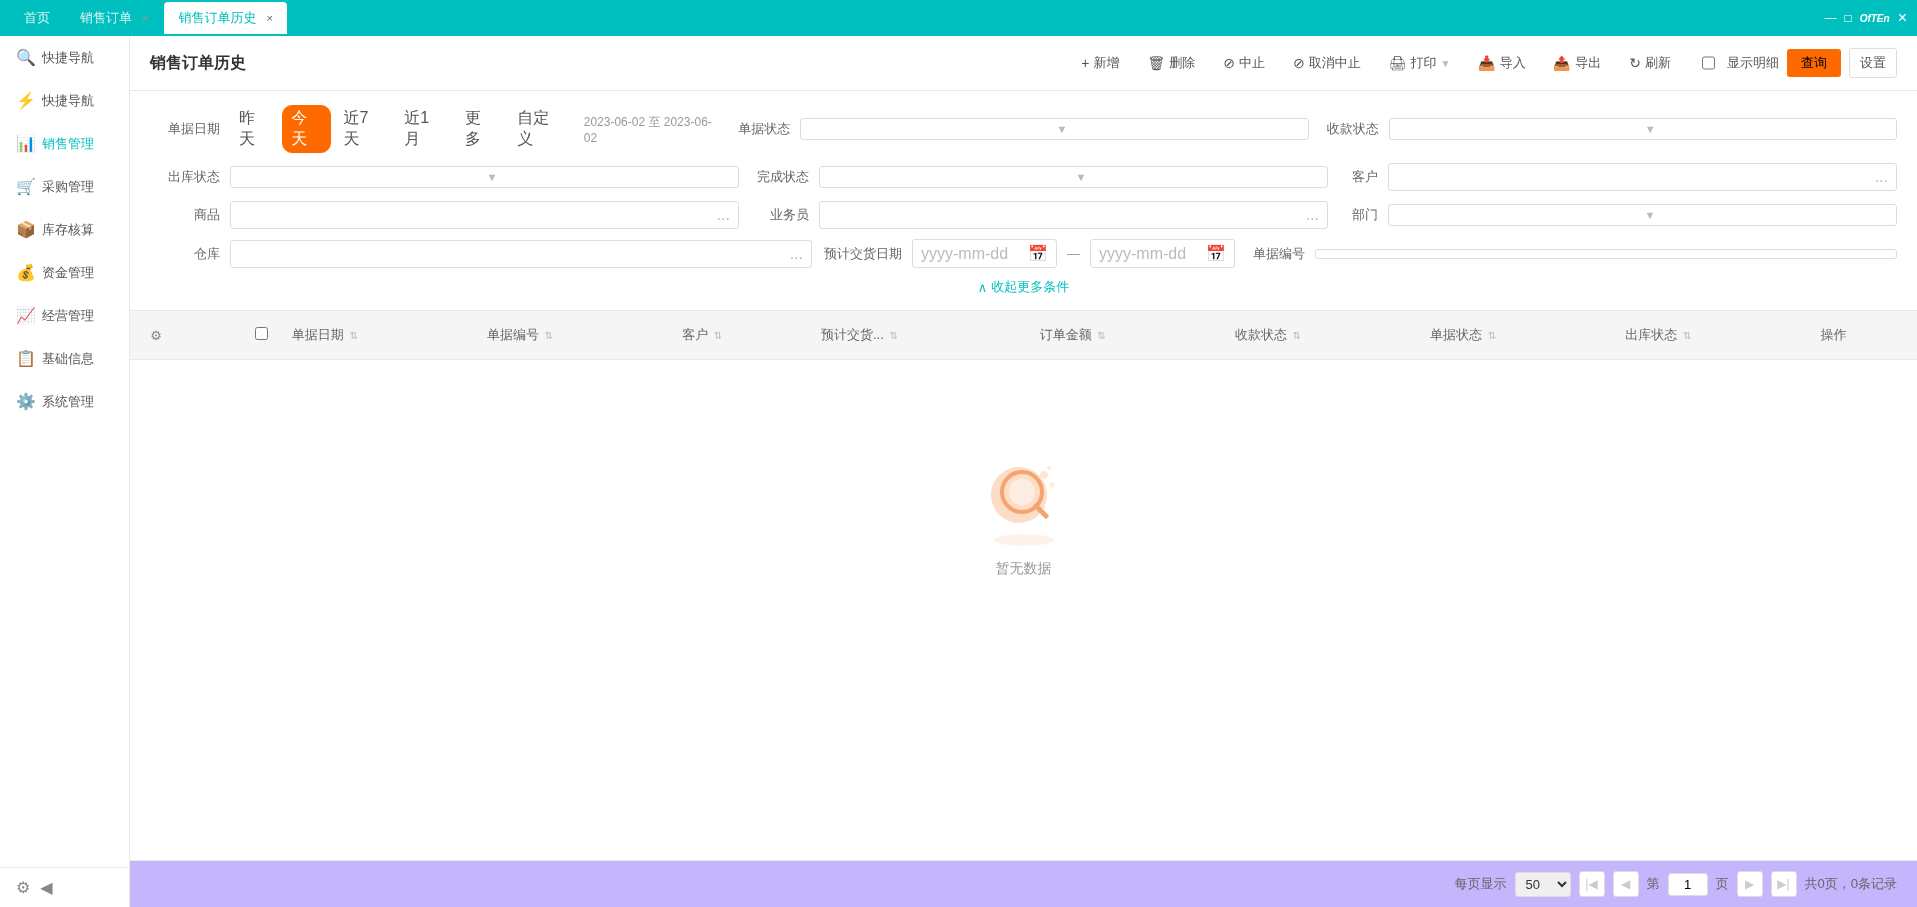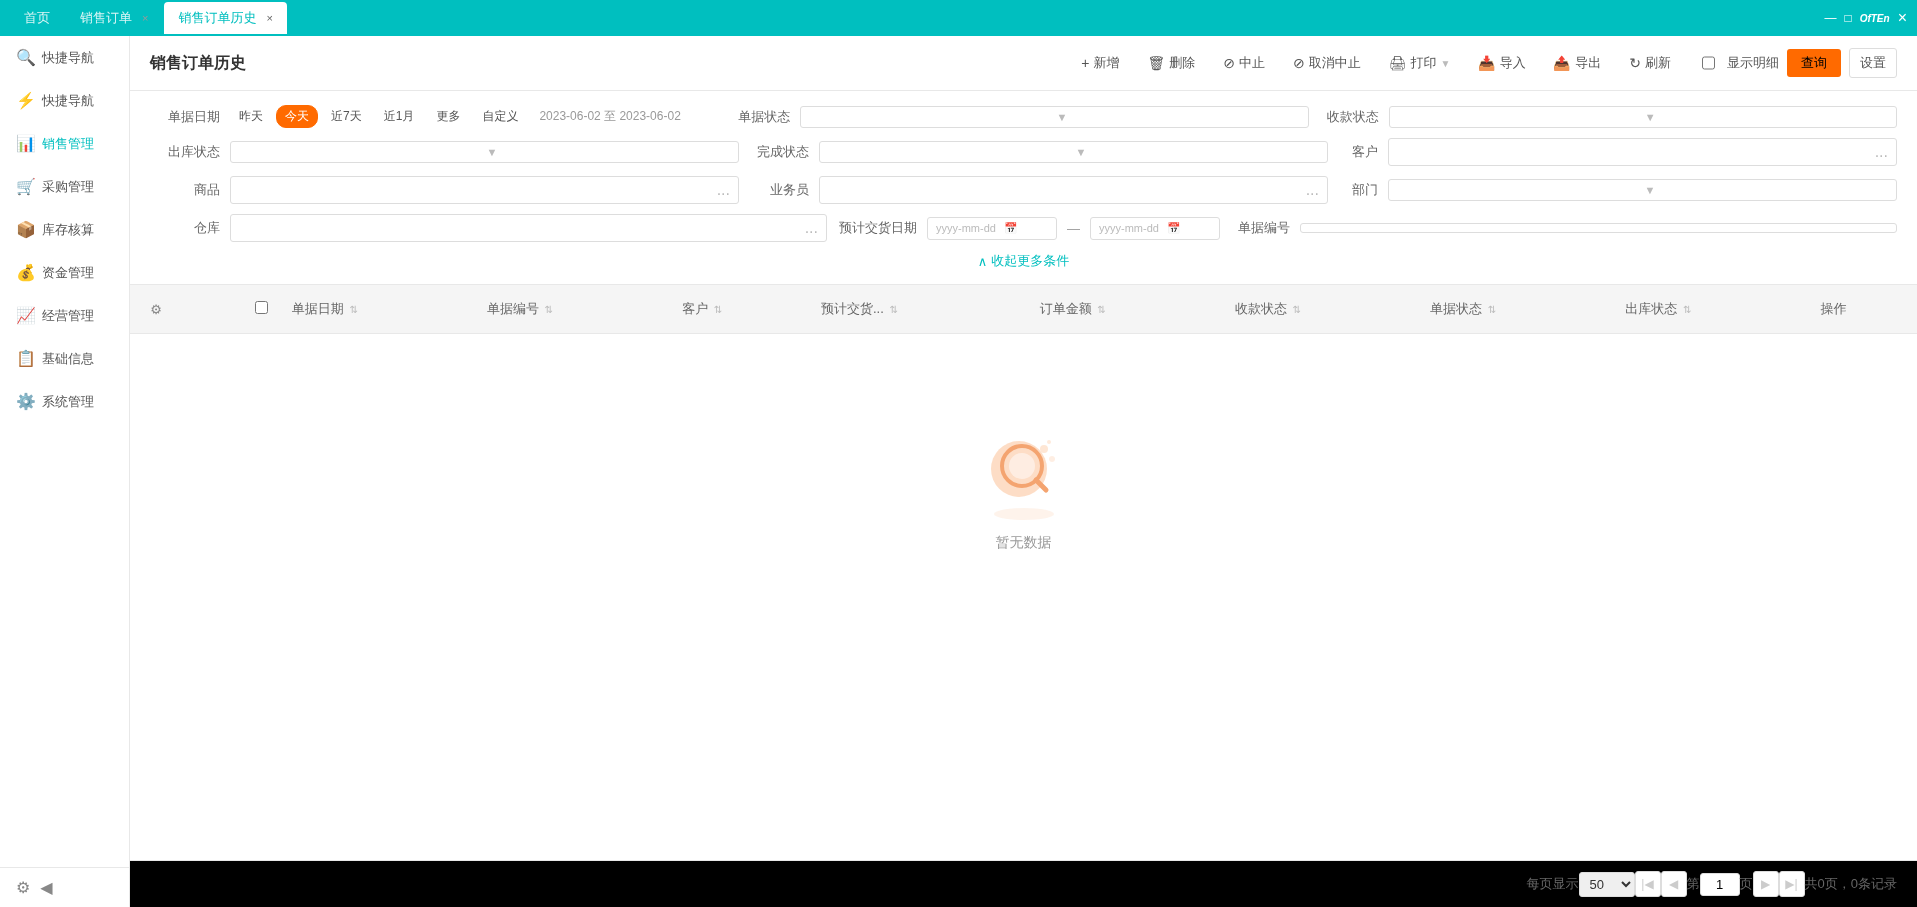--- a/index.html
+++ b/index.html
@@ -39,47 +39,47 @@
     .display-detail { display: flex; gap: 12px; font-size: 13px; color: #555; cursor: pointer; margin-left: 13px; }
     .display-detail input[type=checkbox] { cursor: pointer; }
 
     
     .filter-area { background: #fff; padding: 14px 20px; border-bottom: 1px solid #e8e8e8; flex-shrink: 0; }
     .filter-row { display: flex; align-items: center; gap: 10px; margin-bottom: 10px; }
     .filter-row:last-child { margin-bottom: 0; }
     .filter-label { color: #666; font-size: 13px; width: 70px; text-align: right; flex-shrink: 0; }
     .filter-control { display: flex; align-items: center; gap: 6px; flex: 1; }
     .date-btns { display: flex; align-items: center; gap: 4px; }
-    .date-btn { padding: 2px 8px; border-radius: 3px; cursor: pointer; color: #555; font-size: 12px; border: 1px solid transparent; }
+    .date-btn { padding: 2px 8px; border-radius: 3px; cursor: pointer; color: #555; font-size: 16px; border: 1px solid transparent; }
     .date-btn.active { background: #ff6a00; color: white; border-radius: 10px; border-color: #ff6a00; }
     .date-range { color: #999; font-size: 12px; margin-left: 6px; }
     .filter-select { display: flex; align-items: center; border: 1px solid #ddd; border-radius: 3px; padding: 4px 8px; min-width: 180px; cursor: pointer; background: #fff; gap: 4px; }
     .filter-select-wide { min-width: 220px; }
     .filter-select span { flex: 1; color: #bbb; font-size: 13px; }
     .filter-select .arrow { color: #bbb; font-size: 11px; }
     .filter-ellipsis { color: #bbb; font-size: 16px; cursor: pointer; }
-    .filter-date-input { border: 1px solid #ddd; border-radius: 3px; padding: 4px 8px; font-size: 11px; color: #bbb; display: flex; align-items: center; gap: 8px; cursor: pointer; min-width: 130px; }
+    .filter-date-input { border: 1px solid #ddd; border-radius: 3px; padding: 4px 8px; font-size: 16px; color: #bbb; display: flex; align-items: center; gap: 20px; cursor: pointer; min-width: 130px; }
     .filter-date-sep { color: #999; }
     .collapse-btn { display: flex; align-items: center; gap: 4px; color: #00bfbf; cursor: pointer; font-size: 13px; justify-content: center; margin-top: 4px; }
 
     
     .table-area { background: #fff; flex: 1; margin: 0; overflow: auto; }
     .data-table { width: 100%; border-collapse: collapse; }
     .data-table th { background: #f5f5f5; padding: 10px 12px; text-align: left; font-weight: 500; color: #666; font-size: 13px; border-bottom: 1px solid #e8e8e8; white-space: nowrap; }
     .data-table th .sort-icon { color: #bbb; font-size: 10px; margin-left: 2px; }
     .data-table td { padding: 10px 12px; border-bottom: 1px solid #f0f0f0; color: #333; font-size: 13px; }
     .table-settings { padding: 10px 12px; }
     .checkbox-col { width: 30px; }
 
     
     .empty-state { display: flex; flex-direction: column; align-items: center; justify-content: space-between; padding: 80px 20px; }
     .empty-text { color: #999; font-size: 14px; }
 
     
-    .pagination { background: #000000; border-top: 1px solid #e8e8e8; padding: 10px 20px; display: flex; align-items: center; justify-content: flex-end; flex-shrink: 0; }
+    .pagination { background: #c4b5fd; border-top: 1px solid #e8e8e8; padding: 10px 20px; display: flex; align-items: center; justify-content: flex-end; gap: 8px; flex-shrink: 0; }
     .pagination-label { color: #666; font-size: 13px; }
     .pagination-select { border: 1px solid #ddd; border-radius: 3px; padding: 3px 6px; font-size: 13px; color: #333; cursor: pointer; }
     .pagination-btn { width: 26px; height: 26px; display: flex; align-items: center; justify-content: center; border: 1px solid #ddd; border-radius: 3px; cursor: pointer; color: #666; font-size: 12px; background: #fff; }
     .pagination-btn.disabled { color: #ccc; cursor: default; }
     .pagination-input { border: 1px solid #ddd; border-radius: 3px; padding: 3px 6px; width: 40px; text-align: center; font-size: 13px; }
     .pagination-info { color: #666; font-size: 13px; }
 
     
     .gear-btn { width: 28px; height: 28px; display: flex; align-items: center; justify-content: center; cursor: pointer; color: #888; border-radius: 3px; }
 

